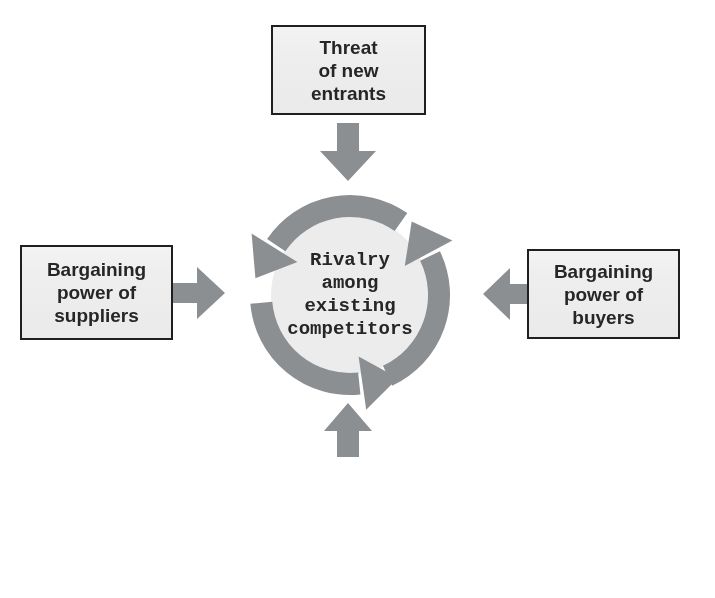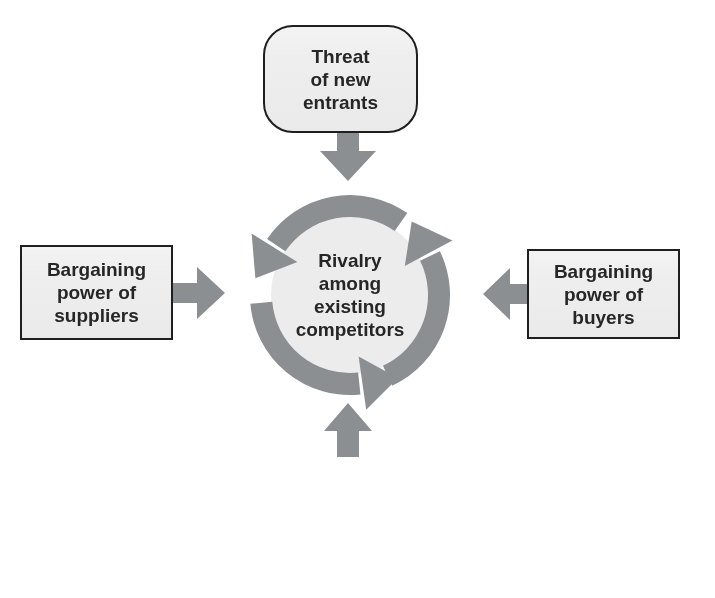--- a/index.html
+++ b/index.html
@@ -30,27 +30,27 @@
     display:flex;align-items:center;justify-content:center;
     text-align:center;
   }
   .label{
     white-space:pre-line;
     font-weight:700;
     font-size:19px;
     line-height:23px;
     color:var(--text,#262626);
   }
-  .box-top{left:263px;top:25px;width:155px;height:108px;border-radius:30px;}
+  .box-top{left:271px;top:25px;width:155px;height:90px;}
   .box-left{left:20px;top:245px;width:153px;height:95px;}
   .box-right{left:527px;top:249px;width:153px;height:90px;}
   .box-bottom{left:268px;top:455px;width:157px;height:113px;}
   .center-label{
     position:absolute;left:260px;top:243px;width:180px;height:104px;
-    display:flex;align-items:center;justify-content:center;text-align:center;
+    display:flex;align-items:center;justify-content:center;text-align:center;font-family:Liberation Mono, monospace;
   }
 </style>
 </head>
 <body>
 
 <div class="stage">
 
   <svg class="arrows-layer" viewBox="0 0 715 598" xmlns="http://www.w3.org/2000/svg" aria-hidden="true">
 
     <circle class="ring-inner" cx="350" cy="295" r="79"></circle>

